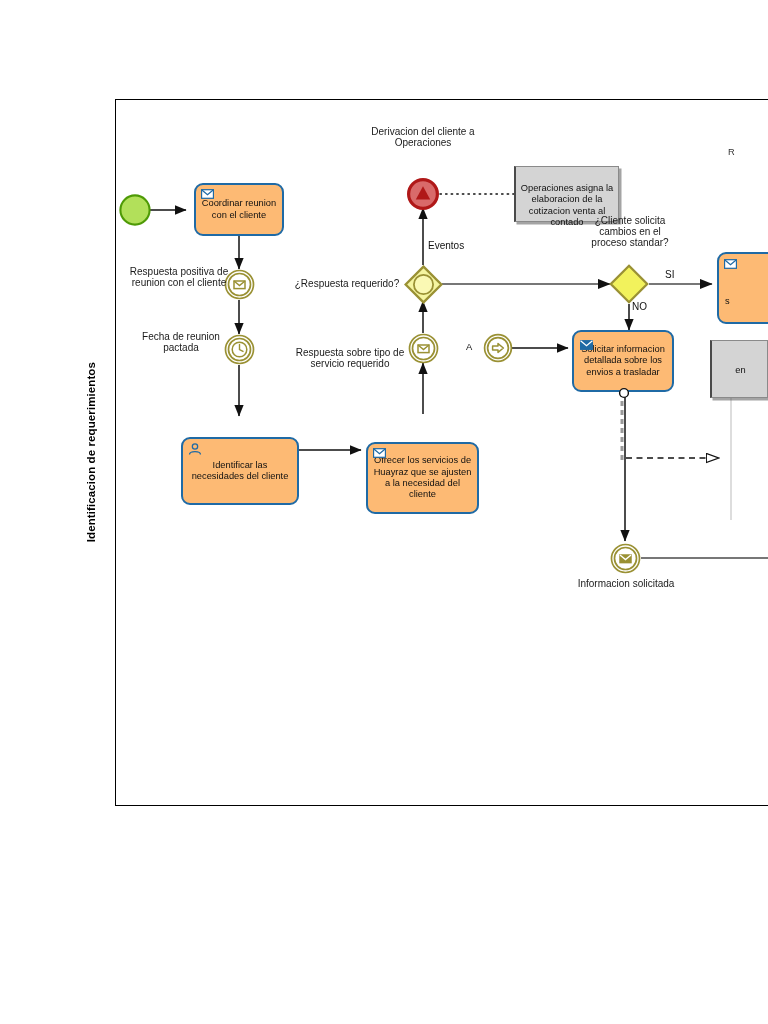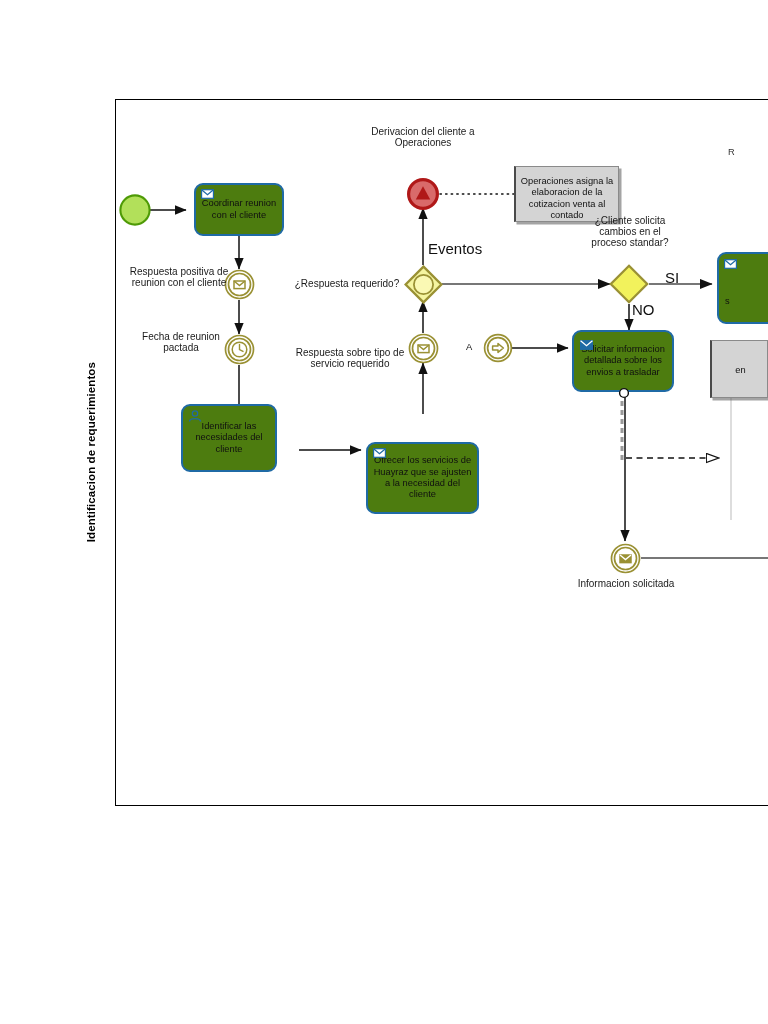--- a/index.html
+++ b/index.html
@@ -62,21 +62,21 @@
     font-weight: bold;
     letter-spacing: 0.1px;
     white-space: nowrap;
     color: #000;
   }
 
   
   .task {
     position: absolute;
     box-sizing: border-box;
-    background: #4d7c0f;
+    background: #fdba74;
     border: 2.2px solid #1f6aa5;
     border-radius: 9px;
     display: flex;
     align-items: center;
     justify-content: center;
     text-align: center;
     font-size: 9.3px;
     line-height: 11.4px;
     color: #101010;
     padding: 3px 4px;
@@ -109,30 +109,30 @@
   .annot {
     position: absolute;
     box-sizing: border-box;
     background: #d4d4d4;
     border: 1.1px solid #8a8a8a;
     border-left: 2.4px solid #4a4a4a;
     font-size: 9.3px;
     line-height: 11.4px;
     text-align: center;
     color: #101010;
-    padding: 9px 3px;
+    padding: 16px 3px;
     box-shadow: 2.5px 2.5px 0 rgba(90,90,90,0.55);
     white-space: pre-line;
   }
   .annot.clip { text-align: left; padding-left: 5px; overflow: hidden; }
 
   
   .edge-text {
     position: absolute;
-    font-size: 15px;
+    font-size: 10px;
     color: #111;
     font-weight: 400;
     text-align: right;
   }
   .link-text {
     position: absolute;
     font-size: 9.4px;
     color: #111;
   }
   .corner-r {
@@ -226,21 +226,21 @@
   <div class="ev" style="left:224px;top:334px;">
     <svg width="31" height="31" viewBox="0 0 31 31">
       <circle cx="15.5" cy="15.5" r="14" fill="#ffffff" stroke="#9a9134" stroke-width="1.7"></circle>
       <circle cx="15.5" cy="15.5" r="11" fill="#ffffff" stroke="#9a9134" stroke-width="1.7"></circle>
       <circle cx="15.5" cy="15.5" r="7.3" fill="#ffffff" stroke="#9a9134" stroke-width="1.5"></circle>
       <path d="M15.5,10.5 L15.5,15.5 L19,17.4" fill="none" stroke="#9a9134" stroke-width="1.4" stroke-linecap="round"></path>
     </svg>
   </div>
   <div class="ev-label" style="left:128px;top:331px;width:106px;">Fecha de reunion pactada</div>
 
-  <div class="task" style="left:181px;top:404px;width:96px;height:68px;">
+  <div class="task" style="left:181px;top:437px;width:118px;height:68px;">
     <svg class="task-icon" viewBox="0 0 16 14" style="width:14px;height:12px;">
       <circle cx="8" cy="4" r="3.1" fill="none" stroke="#1f6aa5" stroke-width="1.5"></circle>
       <path d="M1.6,13.4 C1.6,8.8 14.4,8.8 14.4,13.4" fill="none" stroke="#1f6aa5" stroke-width="1.5"></path>
     </svg>
     <span class="tlabel">Identificar las necesidades del cliente</span>
   </div>
 
   <div class="task" style="left:366px;top:414px;width:113px;height:72px;margin-top:28px;">
     <svg class="task-icon" viewBox="0 0 16 12">
       <rect x="0.7" y="0.7" width="14.6" height="10.6" fill="#ffffff" stroke="#1f6aa5" stroke-width="1.5"></rect>

